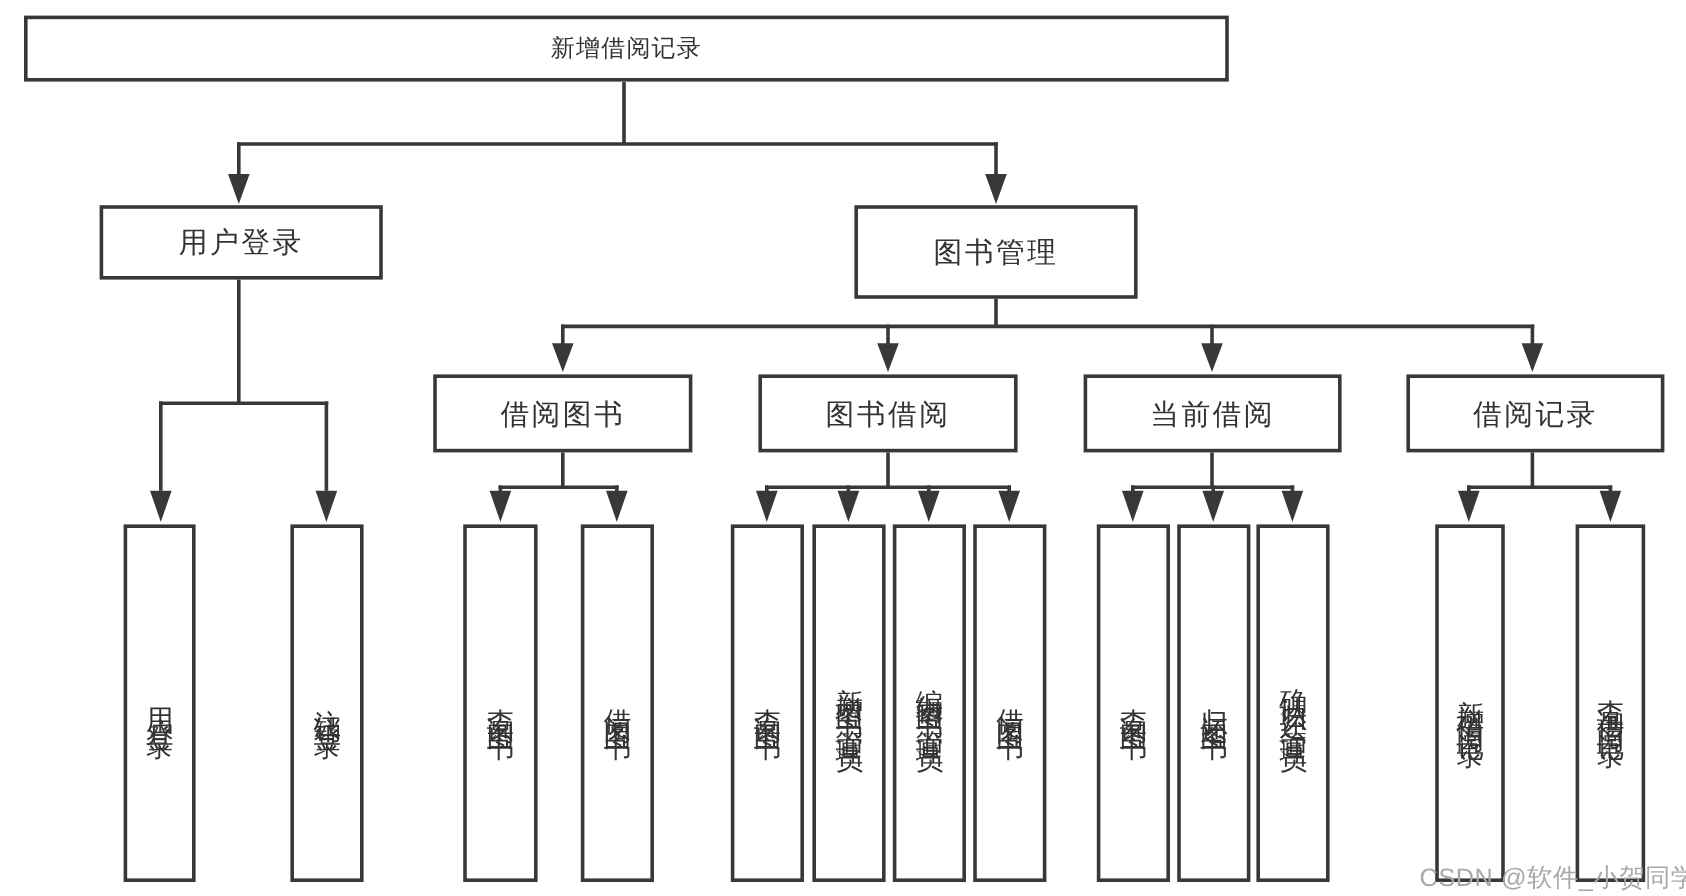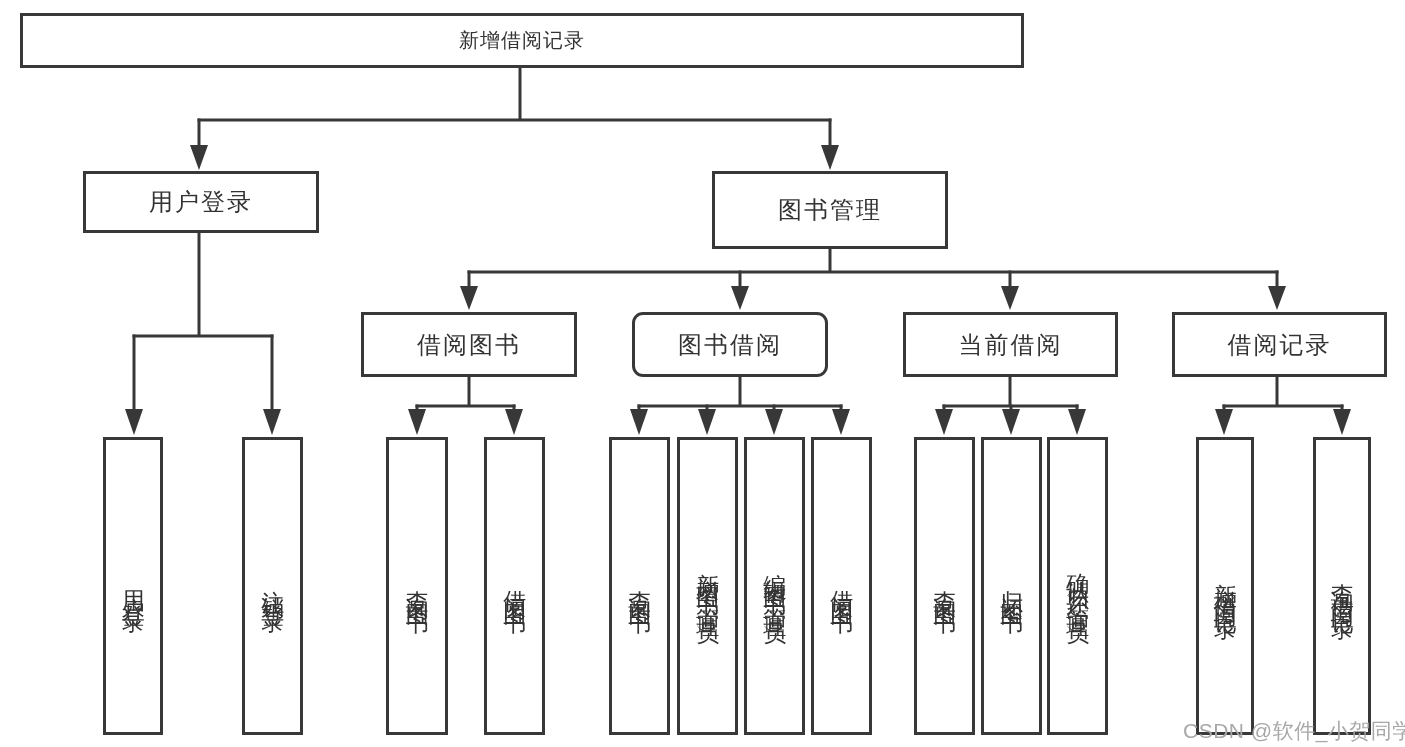--- a/index.html
+++ b/index.html
@@ -28,21 +28,21 @@
     text-orientation:mixed;
     font-size:23px;
     letter-spacing:7px;
     line-height:1.1;
   }
   
   .n-root{left:20px;top:13px;width:1004px;height:55px;}
   .n-l2a{left:83px;top:171px;width:236px;height:62px;}
   .n-l2b{left:712px;top:171px;width:236px;height:78px;}
   .n-l3a{left:361px;top:312px;width:216px;height:65px;}
-  .n-l3b{left:632px;top:312px;width:196px;height:65px;border-radius:11px;}
+  .n-l3b{left:632px;top:312px;width:216px;height:65px;}
   .n-l3c{left:903px;top:312px;width:215px;height:65px;}
   .n-l3d{left:1172px;top:312px;width:215px;height:65px;}
   .leaf{top:437px;height:298px;}
   .n-a1{left:103px;width:60px;}
   .n-a2{left:242px;width:61px;}
   .n-b1{left:386px;width:62px;}
   .n-b2{left:484px;width:61px;}
   .n-c1{left:609px;width:61px;}
   .n-c2{left:677px;width:61px;}
   .n-c3{left:744px;width:61px;}

